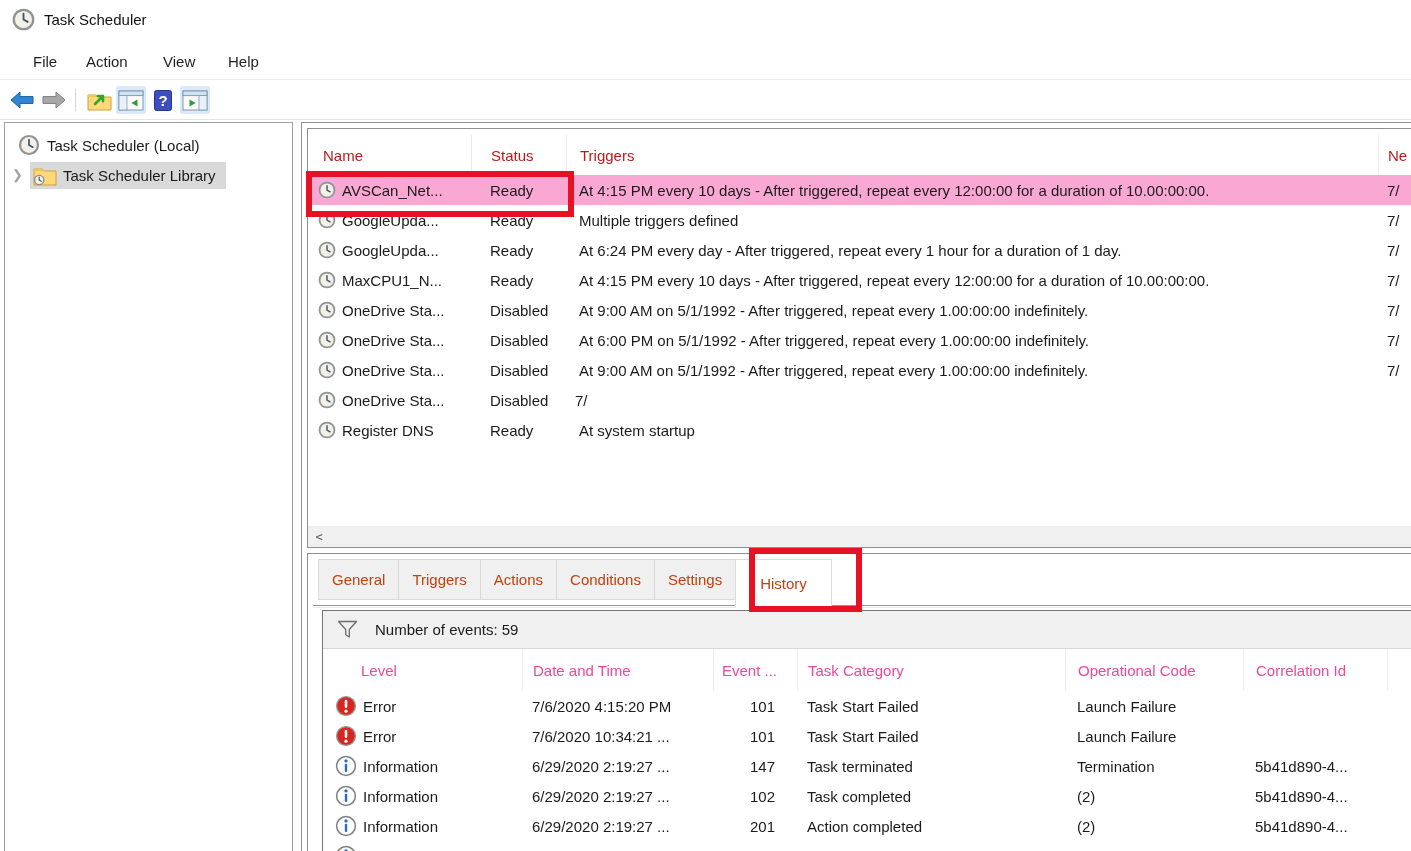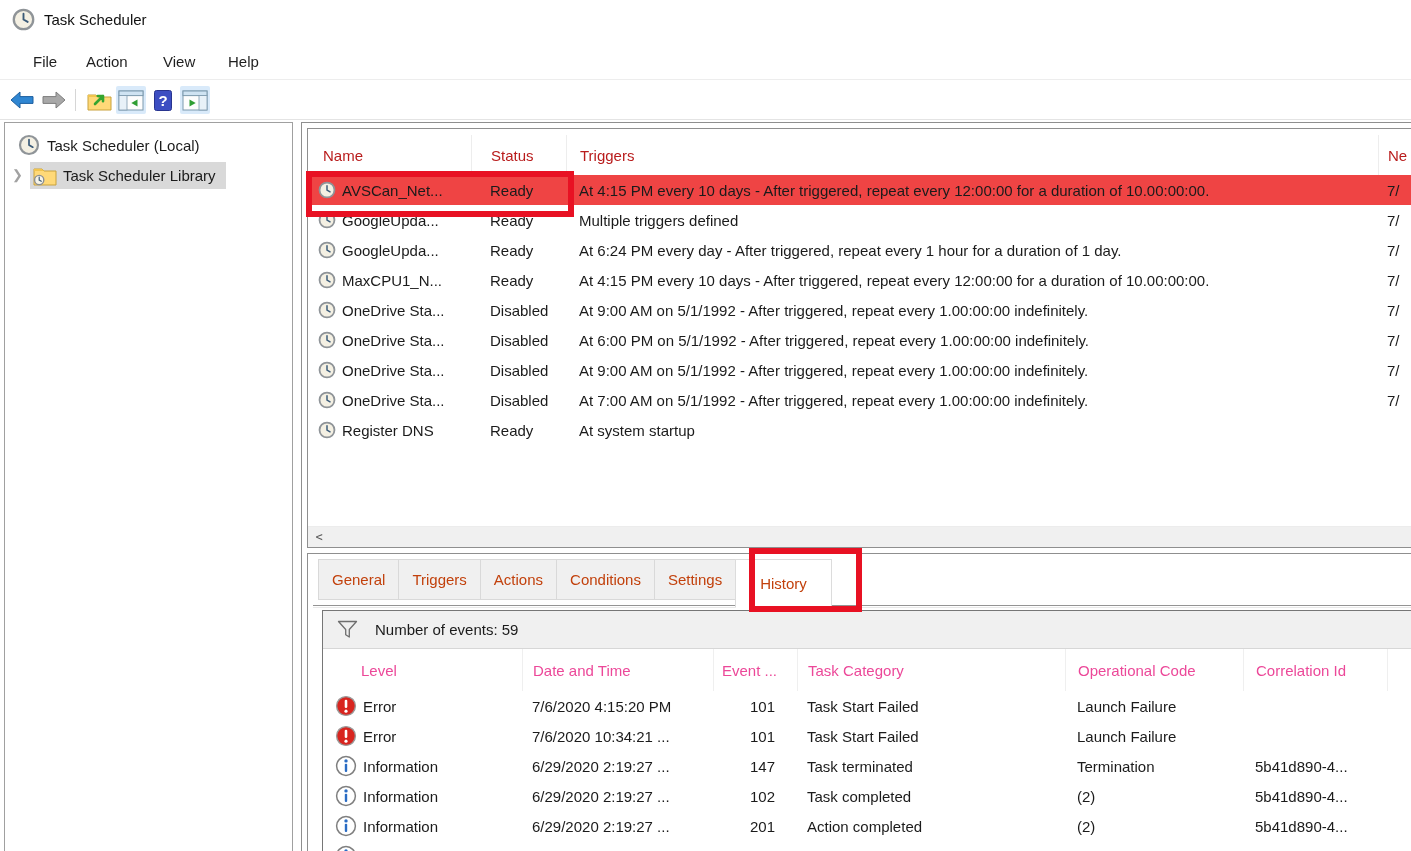--- a/index.html
+++ b/index.html
@@ -39,21 +39,21 @@
   .taskpanel{position:absolute;left:5px;top:5px;right:0;height:420px;background:#fff;
              border:1px solid #8f8f8f;border-right:none;overflow:hidden}
   .tgrid{display:grid;grid-template-columns:163px 95px 812px 1fr;align-items:center}
   .thead{height:46px;padding-top:6px;color:#b91c1c}
   .thead .hcell{align-self:stretch;display:flex;align-items:center;white-space:nowrap}
   .thead .hc1{padding-left:15px}
   .thead .hc2{padding-left:19px;border-left:1px solid #ededed}
   .thead .hc3{padding-left:13px;border-left:1px solid #ededed}
   .thead .hc4{padding-left:9px;border-left:1px solid #ededed}
   .trow{height:30px}
-  .trow.selected{background:#ef4444}
+  .trow.selected{background:#f9a8d4}
   .trow .cname{display:flex;align-items:center;gap:6px;padding-left:10px;white-space:nowrap;overflow:hidden}
   .trow .cstatus{padding-left:19px;white-space:nowrap}
   .trow .ctrig{padding-left:13px;white-space:nowrap;overflow:hidden}
   .trow .cnext{padding-left:9px;white-space:nowrap;overflow:hidden}
   .hscroll{position:absolute;left:0;right:0;bottom:0;height:21px;background:#f0f0f0;
            border-top:1px solid #ececec;display:flex;align-items:center}
   .harrow{width:22px;text-align:center;color:#5a5a5a;font-size:12px;font-family:"DejaVu Sans Mono",monospace}
 
   
   .bottompane{position:absolute;left:5px;top:430px;right:0;bottom:0;background:#fff;
@@ -279,21 +279,20 @@
 
   <div class="tgrid trow">
     <div class="cname">
       <span class="icon"><svg width="18" height="18" viewBox="0 0 20 20">
                 <circle cx="10" cy="10" r="8.3" fill="#f4f0e3" stroke="#8f9498" stroke-width="2"></circle>
                 <path d="M10 5.2v4.8l3.4 2" stroke="#3a5a78" stroke-width="1.6" fill="none" stroke-linecap="round"></path>
               </svg></span>
       <span>OneDrive Sta...</span>
     </div>
     <div class="cstatus">Disabled</div>
-    <div class="ctrig">At 7:00 AM on 5/1/1992 - After triggered, repeat every 1.00:00:00 indefinitely.</div>
     <div class="cnext">7/</div>
   </div>
 
   <div class="tgrid trow">
     <div class="cname">
       <span class="icon"><svg width="18" height="18" viewBox="0 0 20 20">
                 <circle cx="10" cy="10" r="8.3" fill="#f4f0e3" stroke="#8f9498" stroke-width="2"></circle>
                 <path d="M10 5.2v4.8l3.4 2" stroke="#3a5a78" stroke-width="1.6" fill="none" stroke-linecap="round"></path>
               </svg></span>
       <span>Register DNS</span>

